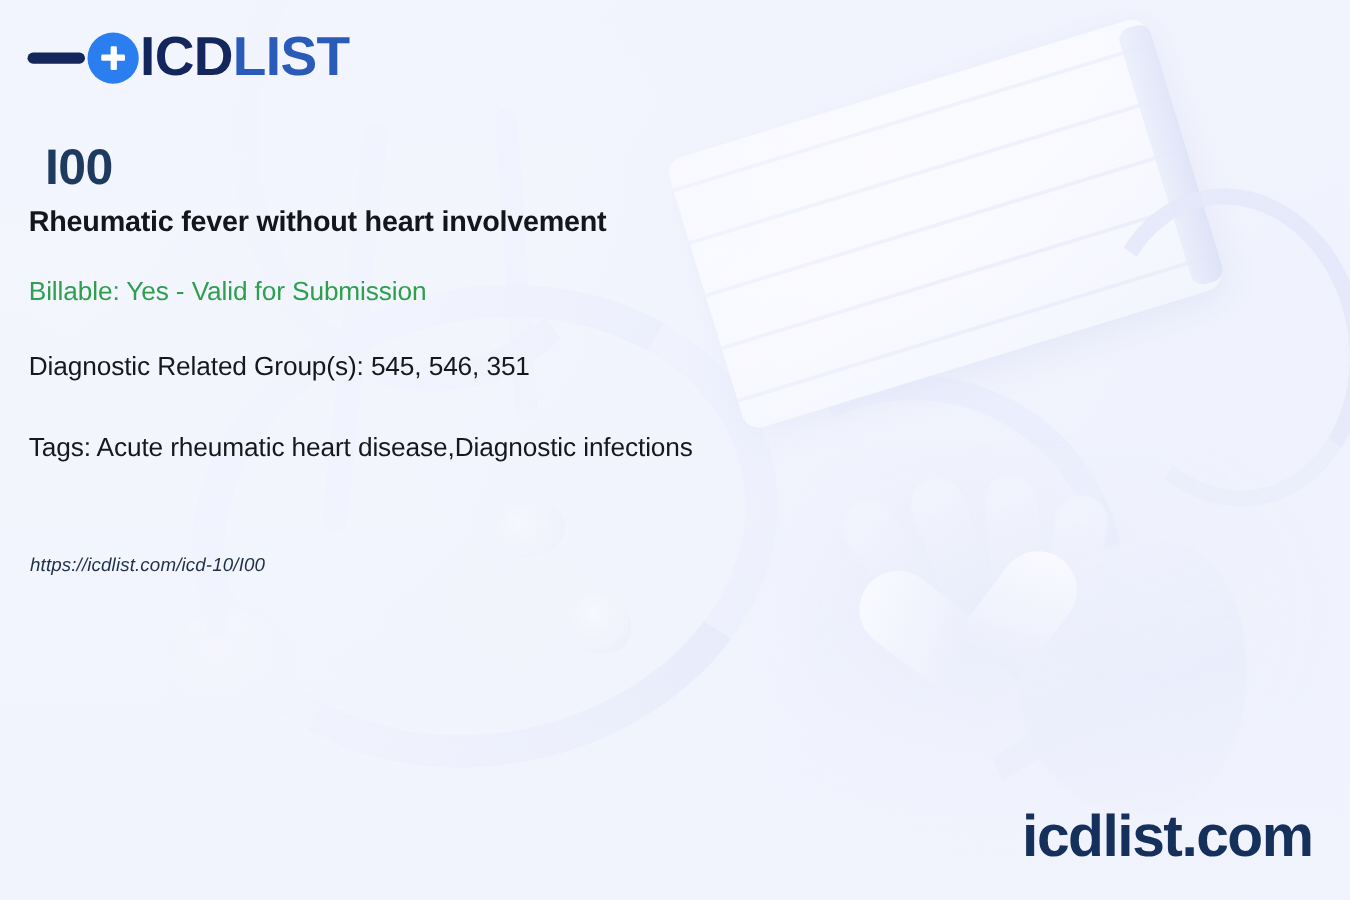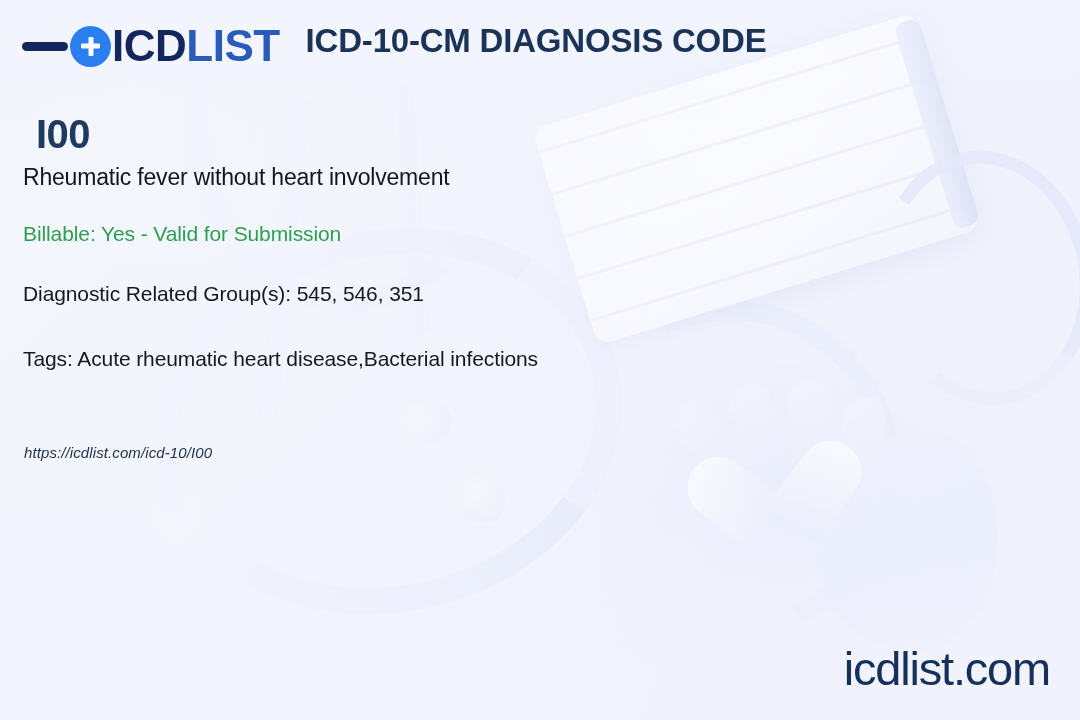--- a/index.html
+++ b/index.html
@@ -322,21 +322,21 @@
     font-weight: 700;
     color: #1f3a5f;
     letter-spacing: -0.5px;
     line-height: 1.1;
   }
   .desc {
     position: absolute;
     left: 23px;
     top: 164px;
     font-size: 23px;
-    font-weight: 400;
+    font-weight: 700;
     color: #14161c;
     letter-spacing: -0.2px;
     line-height: 1.2;
   }
   .billable {
     position: absolute;
     left: 23px;
     top: 221px;
     font-size: 21px;
     font-weight: 400;
@@ -375,21 +375,21 @@
     line-height: 1.2;
     font-style: italic;
   }
 
   
   .brand {
     position: absolute;
     right: 30px;
     bottom: 28px;
     font-size: 47px;
-    font-weight: 400;
+    font-weight: 700;
     color: #16305c;
     letter-spacing: -1.2px;
     line-height: 1;
   }
 </style>
 </head>
 <body>
 
 <div id="card">
 
@@ -421,25 +421,24 @@
   </div>
 
   <div class="content">
 
     <div class="header">
       <div class="logo">
         <span class="logo-dash"></span>
         <span class="logo-plus"></span>
         <span class="logo-word"><span class="logo-icd">ICD</span><span class="logo-list">LIST</span></span>
       </div>
-      <div class="header-title">ICD-10-CM DIAGNOSIS CODE</div>
     </div>
 
     <div class="code">I00</div>
     <div class="desc">Rheumatic fever without heart involvement</div>
     <div class="billable">Billable: Yes - Valid for Submission</div>
     <div class="drg">Diagnostic Related Group(s): 545, 546, 351</div>
-    <div class="tags">Tags: Acute rheumatic heart disease,Bacterial infections</div>
+    <div class="tags">Tags: Acute rheumatic heart disease,Diagnostic infections</div>
     <div class="url">https://icdlist.com/icd-10/I00</div>
 
     <div class="brand">icdlist.com</div>
   </div>
 </div>
 
 </body></html>

